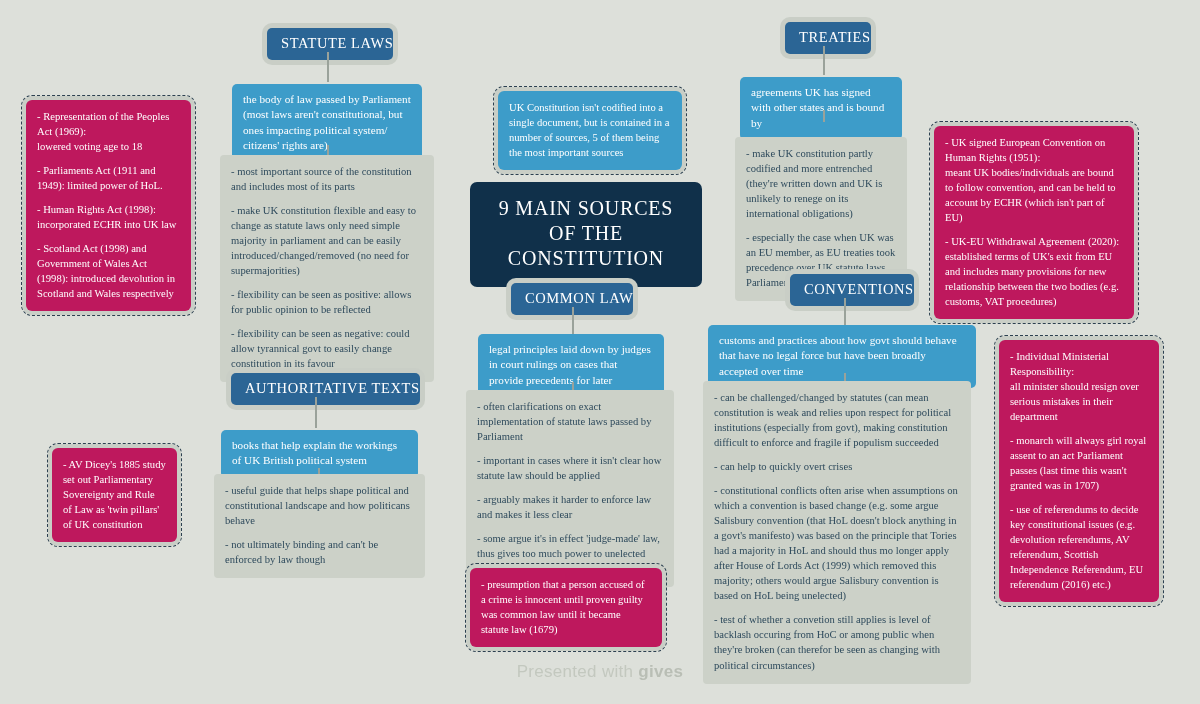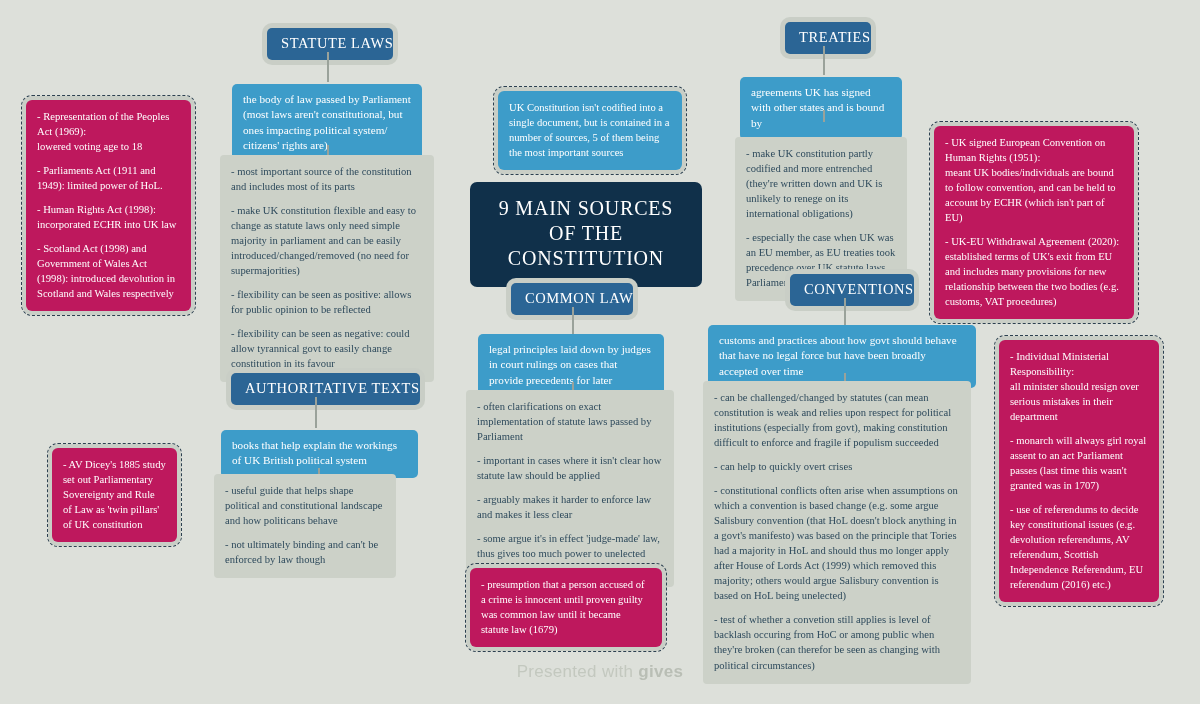--- a/index.html
+++ b/index.html
@@ -161,21 +161,21 @@
   </div>
 
   <div class="node topic" style="left:231px; top:373px;">AUTHORITATIVE TEXTS</div>
 
   <div class="connector" style="left:315px; top:397px; height:31px;"></div>
 
   <div class="node bluecard" style="left:221px; top:430px; width:197px;">books that help explain the workings of UK British political system</div>
 
   <div class="connector" style="left:318px; top:468px; height:14px;"></div>
 
-  <div class="node graycard" style="left:214px; top:474px; width:182px;">
+  <div class="node graycard" style="left:214px; top:474px; width:211px;">
     <p>- useful guide that helps shape political and constitutional landscape and how politicans behave</p>
     <p>- not ultimately binding and can't be enforced by law though</p>
   </div>
 
   <div class="node dashcard" style="left:52px; top:448px; width:125px;">
     <p>- AV Dicey's 1885 study set out Parliamentary Sovereignty and Rule of Law as 'twin pillars' of UK constitution</p>
   </div>
 
   <div class="node topic" style="left:511px; top:283px;">COMMON LAW</div>
 

